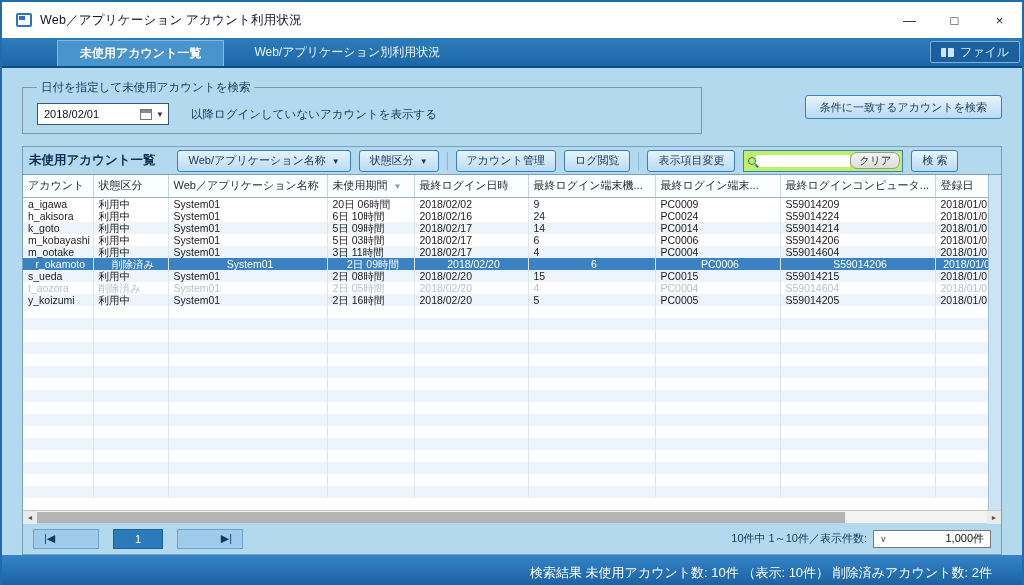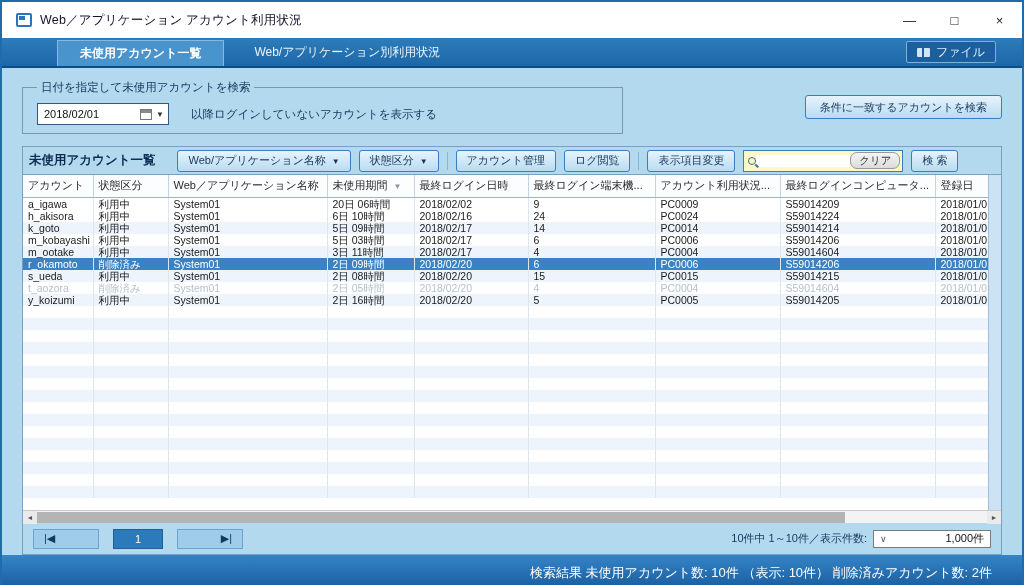--- a/index.html
+++ b/index.html
@@ -20,31 +20,31 @@
              font-size:13px; color:#222; cursor:default; }
 
   
   .tabbar { height:30px; background:linear-gradient(#2e7cba,#1d67a8); border-bottom:2px solid #0d4d87;
             display:flex; align-items:stretch; flex:0 0 auto; }
   .tab { display:flex; align-items:center; justify-content:center; color:#eaf4fb; font-size:12px;
          padding:0 22px; }
   .tab.active { background:#4a94cd; border:1px solid #85b9de; border-bottom:none; margin:2px 0 0 55px;
                 min-width:160px; font-weight:bold; color:#ffffff; }
   .tab.inactive { margin-left:8px; }
-  .file-btn { margin-left:auto; margin-right:26px; align-self:center; height:22px; min-width:86px;
+  .file-btn { margin-left:auto; margin-right:2px; align-self:center; height:22px; min-width:86px;
               background:#1b5f9f; border:1px solid #7fb0d8; border-radius:2px; color:#dcefff;
               display:flex; align-items:center; justify-content:center; gap:6px; font-size:12px; padding:0 10px; }
   .file-icon { width:13px; height:9px; background:#cfe6f8; position:relative; border-radius:1px; }
   .file-icon::before { content:""; position:absolute; left:5px; top:0; width:2px; height:9px; background:#1b5f9f; }
 
   
   .content { flex:1 1 auto; background:#b3d9ef; padding:12px 20px 0 20px; display:flex; flex-direction:column; }
 
   .filter-row { display:flex; height:54px; flex:0 0 auto; }
-  fieldset.date-filter { width:601px; border:1px solid #8097a8; padding:6px 10px 6px 14px; }
+  fieldset.date-filter { width:680px; border:1px solid #8097a8; padding:6px 10px 6px 14px; }
   fieldset.date-filter legend { font-size:11.5px; color:#16365c; padding:0 4px; }
   .date-line { display:flex; align-items:center; gap:22px; margin-top:2px; }
   .date-combo { width:132px; height:22px; background:#fff; border:1px solid #33597f;
                 display:flex; align-items:center; padding:0 4px 0 6px; }
   .date-combo input { border:none; outline:none; width:76px; font-size:11px; font-family:inherit; color:#111; }
   .cal-icon { width:12px; height:11px; border:1px solid #777; background:#fff; position:relative; margin-left:auto; }
   .cal-icon::before { content:""; position:absolute; left:0; top:0; right:0; height:3px; background:#8a8a8a; }
   .date-arrow { font-size:8px; color:#333; margin-left:4px; }
   .date-desc { font-size:11.5px; color:#16365c; }
   .match-area { flex:1; display:flex; align-items:center; justify-content:flex-end; }
@@ -52,42 +52,42 @@
   .btn { background:linear-gradient(#e6f4fc,#b9dbf2); border:1px solid #3a7ebf; border-radius:3px;
          color:#16365c; font-size:11px; font-family:inherit; height:22px; padding:0 10px; cursor:default; }
   .btn.big { height:24px; padding:0 14px; }
 
   
   .panel { margin-top:12px; border:1px solid #7aa0bf; height:409px; display:flex; flex-direction:column; flex:0 0 auto; }
   .toolbar { height:27px; display:flex; align-items:center; gap:8px; padding:0 4px; flex:0 0 auto; }
   .toolbar .grid-title { font-size:12.5px; font-weight:bold; color:#0f2d52; margin:0 14px 0 2px; }
   .drop-arrow { font-size:8px; margin-left:6px; }
   .tb-divider { width:1px; height:18px; background:#8fb4cf; }
-  .search-wrap { display:flex; align-items:center; height:22px; background:#fef9c3; border:1px solid #3a7ebf;
+  .search-wrap { display:flex; align-items:center; height:22px; background:#bef264; border:1px solid #3a7ebf;
                  width:160px; padding:0 2px 0 4px; }
   .mag-icon { width:8px; height:8px; border:1.5px solid #3a6b96; border-radius:50%; position:relative; flex:0 0 auto; }
   .mag-icon::after { content:""; position:absolute; width:4px; height:1.5px; background:#3a6b96;
                      transform:rotate(45deg); left:6px; top:7px; }
   .search-wrap input { flex:1; border:none; outline:none; min-width:10px; font-size:11px; font-family:inherit; }
   .clear-btn { background:linear-gradient(#f4f4f4,#dcdcdc); border:1px solid #9a9a9a; border-radius:7px;
                font-size:10.5px; height:17px; padding:0 8px; color:#333; flex:0 0 auto; font-family:inherit; }
 
   
   .table-region { height:336px; position:relative; background:#fff; border-top:1px solid #7aa0bf; overflow:hidden; flex:0 0 auto; }
   table.grid { border-collapse:collapse; table-layout:fixed; width:970px; }
   .c0{width:70px}.c1{width:75px}.c2{width:159px}.c3{width:87px}.c4{width:114px}
   .c5{width:127px}.c6{width:125px}.c7{width:155px}.c8{width:58px}
   table.grid th { height:22px; background:#fbfdfe; font-weight:normal; font-size:11px; color:#2b2b2b;
                   text-align:left; padding:0 0 0 5px; border-right:1px solid #c4d4e2;
                   border-bottom:1px solid #9ab4c8; white-space:nowrap; overflow:hidden; }
   table.grid th .sort { color:#8a9aa8; font-size:8px; margin-left:6px; }
   table.grid td { height:12px; font-size:10.5px; line-height:12px; color:#1a1a1a; padding:0 0 0 5px;
                   border-right:1px solid #dde6ee; white-space:nowrap; overflow:hidden; }
   tr.alt td { background:#eef4fb; }
-  tr.selected td { background:#3b82c4 !important; color:#ffffff; }
+  tr.selected td { background:#3b82c4 !important; color:#ffffff;text-align:center; }
   tr.disabled td { color:#b6c2cc; }
   tr.empty td { height:12px; }
   .vscroll { position:absolute; top:0; right:0; width:13px; height:100%;
              background:#cde2f3; border-left:1px solid #9fc0da; }
 
   
   .hscroll { height:13px; background:#f3f3f3; border-top:1px solid #c9c9c9; display:flex; align-items:center; flex:0 0 auto; }
   .h-arrow { width:14px; height:13px; display:flex; align-items:center; justify-content:center;
              font-size:7px; color:#555; background:#eaeaea; flex:0 0 auto; }
   .h-track { flex:1; height:13px; position:relative; }
@@ -191,21 +191,21 @@
               <col class="c8">
           </colgroup>
           <thead>
               <tr id="thead-row">
                 <th><span>アカウント</span></th>
                 <th><span>状態区分</span></th>
                 <th><span>Web／アプリケーション名称</span></th>
                 <th><span>未使用期間</span><span class="sort">▼</span></th>
                 <th><span>最終ログイン日時</span></th>
                 <th><span>最終ログイン端末機...</span></th>
-                <th><span>アカウント利用状況...</span></th>
+                <th><span>最終ログイン端末...</span></th>
                 <th><span>最終ログインコンピュータ...</span></th>
                 <th><span>登録日</span></th>
               </tr>
             </thead>
           <tbody id="tbody">
               <tr class="">
                 <td>a_igawa</td>
                 <td>利用中</td>
                 <td>System01</td>
                 <td>20日 06時間</td>

